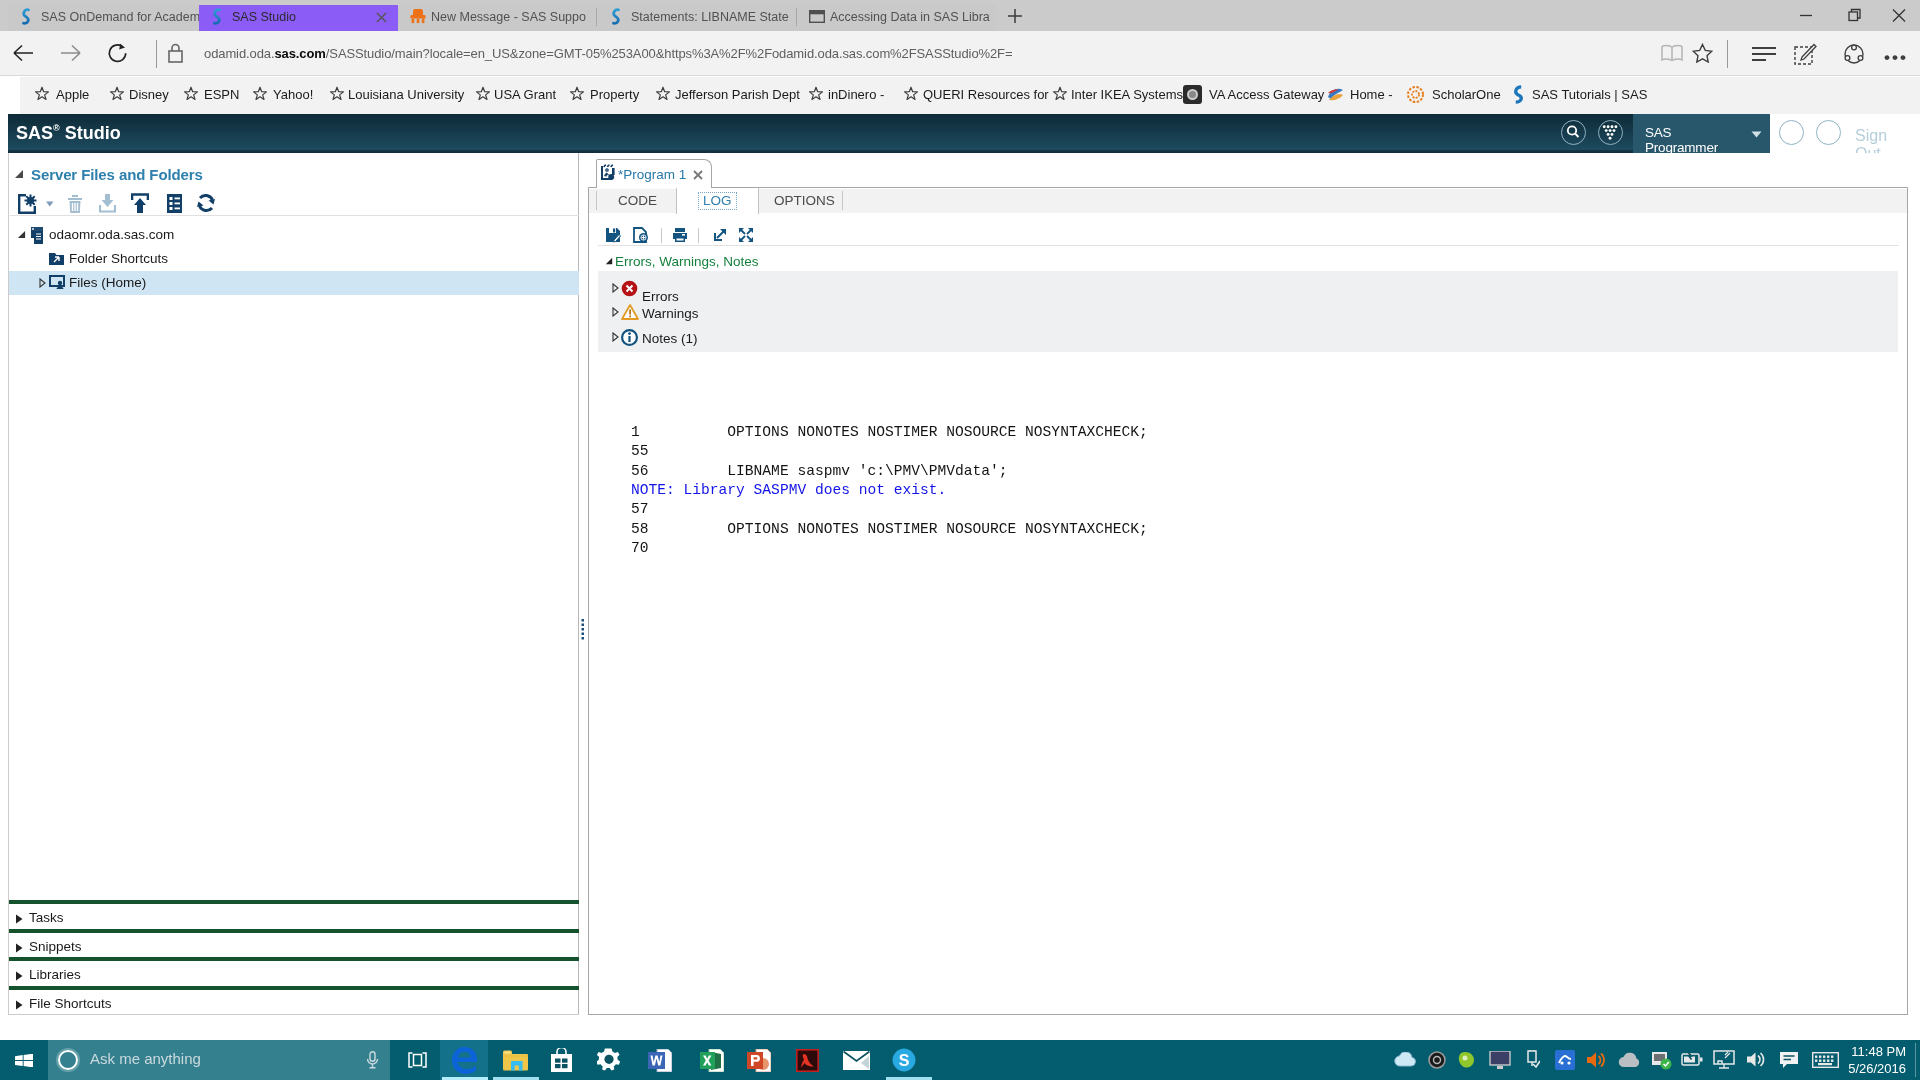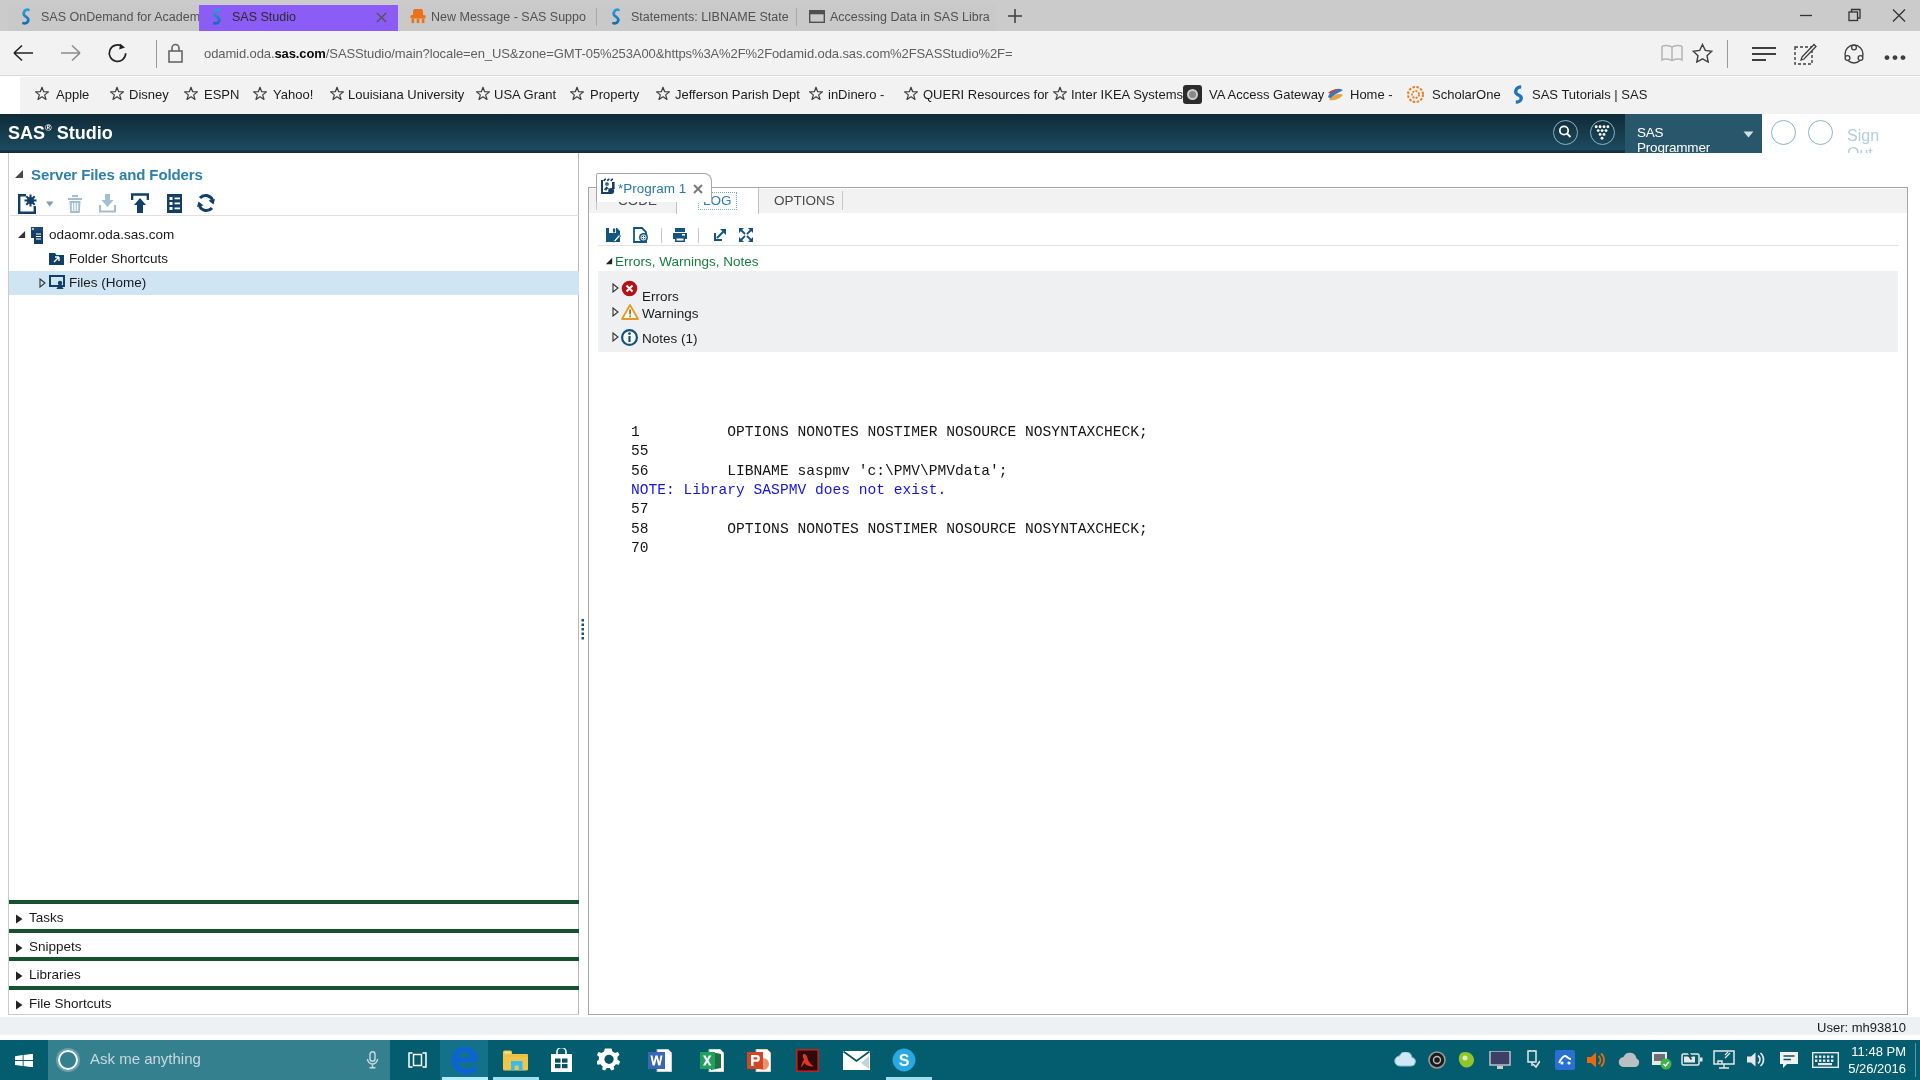--- a/index.html
+++ b/index.html
@@ -15,21 +15,21 @@
 .tabsep { position:absolute; top:3px; width:1px; height:18px; background:#a8a8a8; }
 .winctl { position:absolute; top:0; color:#333; }
 
 
 #addrbar { left:0; top:31px; width:1920px; height:45px; background:#f2f2f2; border-bottom:1px solid #d9d9d9; }
 
 #favbar { left:0; top:77px; width:1920px; height:37px; background:#f2f2f2;margin-left:20px; }
 .fav { position:absolute; top:10px; font-size:13px; color:#1b1b1b; white-space:nowrap; }
 
 
-#sasbar { left:0; top:114px; width:1668px; height:39px; background:linear-gradient(180deg,#0e2a37 0%, #1d4b5f 92%, #16394a 92%, #112e3d 100%); }
+#sasbar { left:8px; top:114px; width:1668px; height:39px; background:linear-gradient(180deg,#0e2a37 0%, #1d4b5f 92%, #16394a 92%, #112e3d 100%); }
 .circleicon { position:absolute; width:25px; height:25px; border-radius:50%; border:1.5px solid #8fb2c2; }
 
 
 #content { left:0; top:153px; width:1920px; height:864px; background:#fff; }
 #leftpanel { position:absolute; left:8px; top:0; width:571px; height:862px; border-left:1px solid #cccccc; border-right:1px solid #b8b8b8; background:#fff; }
 #mainpanel { position:absolute; left:588px; top:34px; width:1320px; height:828px; border:1px solid #a6a6a6; background:#fff; }
 
 .treerow { position:absolute; left:0; width:570px; height:24px; font-size:13.5px; color:#1a1a1a; }
 .acc { position:absolute; left:0; width:570px; height:29px; border-top:4px solid #14532d; font-size:13.5px; color:#1a1a1a; }
 
@@ -361,21 +361,21 @@
     <svg class="abs" style="left:580px; top:466px;" width="5" height="22" viewBox="0 0 5 22">
         <g fill="#1c4f7c">
           <rect x="1.5" y="0" width="2.5" height="2.5"></rect>
           <rect x="1.5" y="4.5" width="2.5" height="2.5"></rect>
           <rect x="1.5" y="9" width="2.5" height="2.5"></rect>
           <rect x="1.5" y="13.5" width="2.5" height="2.5"></rect>
           <rect x="1.5" y="18" width="2.5" height="2.5"></rect>
         </g>
       </svg>
 
-    <div class="abs" style="left:596px; top:20px; width:116px; height:29px; background:#fff; border:1px solid #a6a6a6; border-bottom:none; border-radius:2px 8px 0 0; z-index:5;padding-left:28px;">
+    <div class="abs" style="left:596px; top:6px; width:116px; height:29px; background:#fff; border:1px solid #a6a6a6; border-bottom:none; border-radius:2px 8px 0 0; z-index:5;padding-left:28px;">
       <svg class="abs" style="left:2px; top:4px;" width="16" height="16" viewBox="0 0 16 16">
           <path d="M3 2 L3 15 L13 15" fill="none" stroke="#123f68" stroke-width="2"></path>
           <g stroke="#123f68" stroke-width="1.6" fill="none">
             <path d="M5 3 A2.5 2.5 0 0 1 7 1"></path>
             <path d="M8.5 3 A2.5 2.5 0 0 1 10.5 1"></path>
             <path d="M12 3 A2.5 2.5 0 0 1 14 1"></path>
           </g>
           <rect x="13" y="4" width="2.6" height="7" fill="#123f68"></rect>
           <circle cx="12.2" cy="13" r="3" fill="#123f68"></circle>
           <g stroke="#123f68" stroke-width="1.3" fill="none">
@@ -470,23 +470,20 @@
       </div>
       <pre class="mono abs" style="left:42px; top:235px; font-size:14.6px; line-height:19.33px; color:#141414;">1          OPTIONS NONOTES NOSTIMER NOSOURCE NOSYNTAXCHECK;
 55
 56         LIBNAME saspmv 'c:\PMV\PMVdata';
 <span style="color:#1414e8;">NOTE: Library SASPMV does not exist.</span>
 57
 58         OPTIONS NONOTES NOSTIMER NOSOURCE NOSYNTAXCHECK;
 70</pre>
     </div>
   </div>
-  <div id="statusbar" class="abs">
-      <span style="position:absolute; right:14px; top:3px;">User: mh93810</span>
-    </div>
   <div id="taskbar" class="abs">
     <svg class="abs" style="left:15px; top:14px;" width="18" height="13" viewBox="0 0 18 13">
         <g fill="#fff">
           <path d="M0 2.2 L7.7 1.1 L7.7 6.1 L0 6.1 Z"></path>
           <path d="M8.6 1 L18 -0.3 L18 6.1 L8.6 6.1 Z"></path>
           <path d="M0 7 L7.7 7 L7.7 12 L0 10.9 Z"></path>
           <path d="M8.6 7 L18 7 L18 13.4 L8.6 12.1 Z"></path>
         </g>
       </svg>
     <div class="abs" style="left:48px; top:0; width:342px; height:40px; background:#35808f;">

